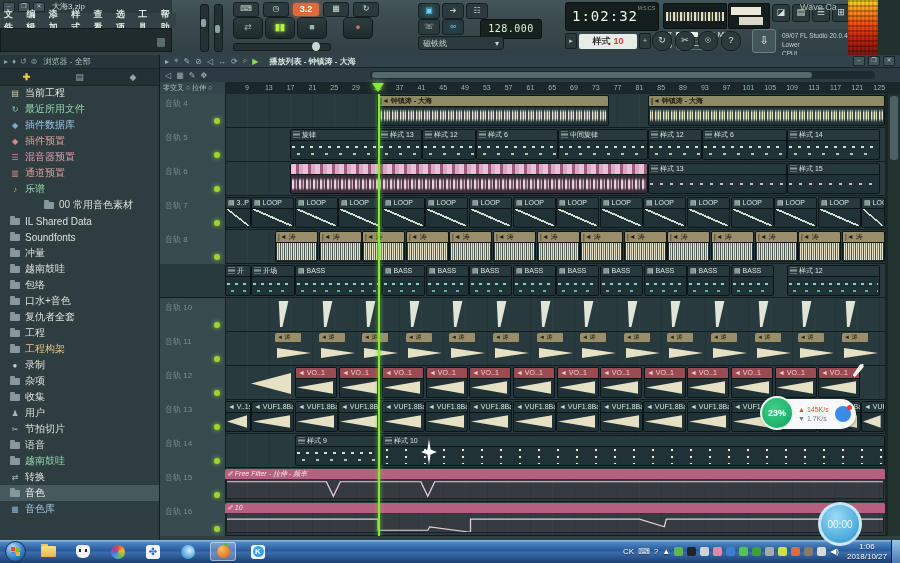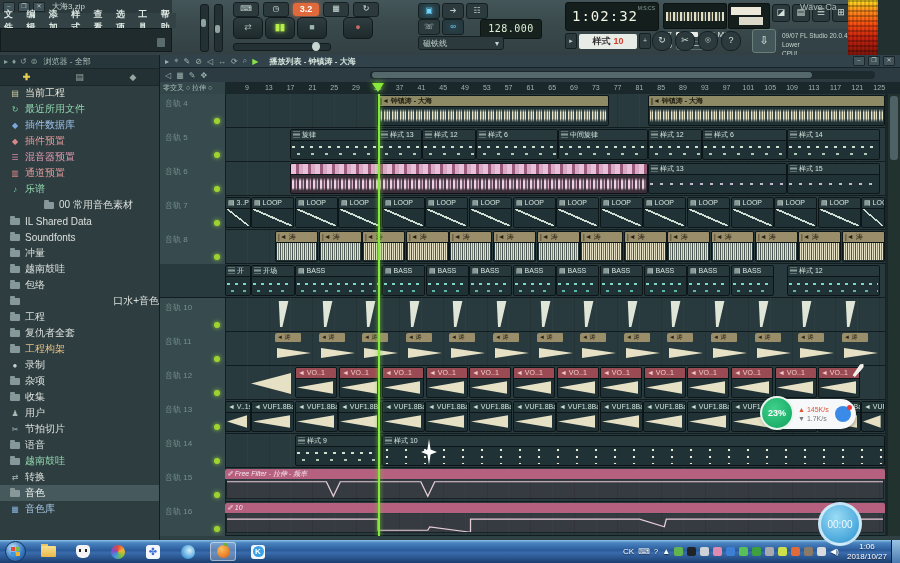--- a/index.html
+++ b/index.html
@@ -389,31 +389,31 @@
             <span>冲量</span>
           </div>
           <div class="sb-item" style="color: rgb(220, 224, 220);">
             <span class="fico"></span>
             <span>越南鼓哇</span>
           </div>
           <div class="sb-item" style="color: rgb(220, 224, 220);">
             <span class="fico"></span>
             <span>包络</span>
           </div>
-          <div class="sb-item" style="color: rgb(220, 224, 220); justify-content: space-between;">
+          <div class="sb-item" style="color: rgb(220, 224, 220);">
             <span class="fico"></span>
             <span>口水+音色</span>
           </div>
           <div class="sb-item" style="color: rgb(220, 224, 220);">
             <span class="fico"></span>
+            <span>复仇者全套</span>
+          </div>
+          <div class="sb-item" style="color: rgb(220, 224, 220);">
+            <span class="fico"></span>
             <span>工程</span>
-          </div>
-          <div class="sb-item" style="color: rgb(220, 224, 220);">
-            <span class="fico"></span>
-            <span>复仇者全套</span>
           </div>
           <div class="sb-item" style="color: rgb(230, 195, 136);">
             <span class="fico"></span>
             <span>工程构架</span>
           </div>
           <div class="sb-item" style="color: rgb(220, 224, 220);">
             <span class="gico" style="color: rgb(200, 208, 204);">●</span>
             <span>录制</span>
           </div>
           <div class="sb-item" style="color: rgb(220, 224, 220);">

